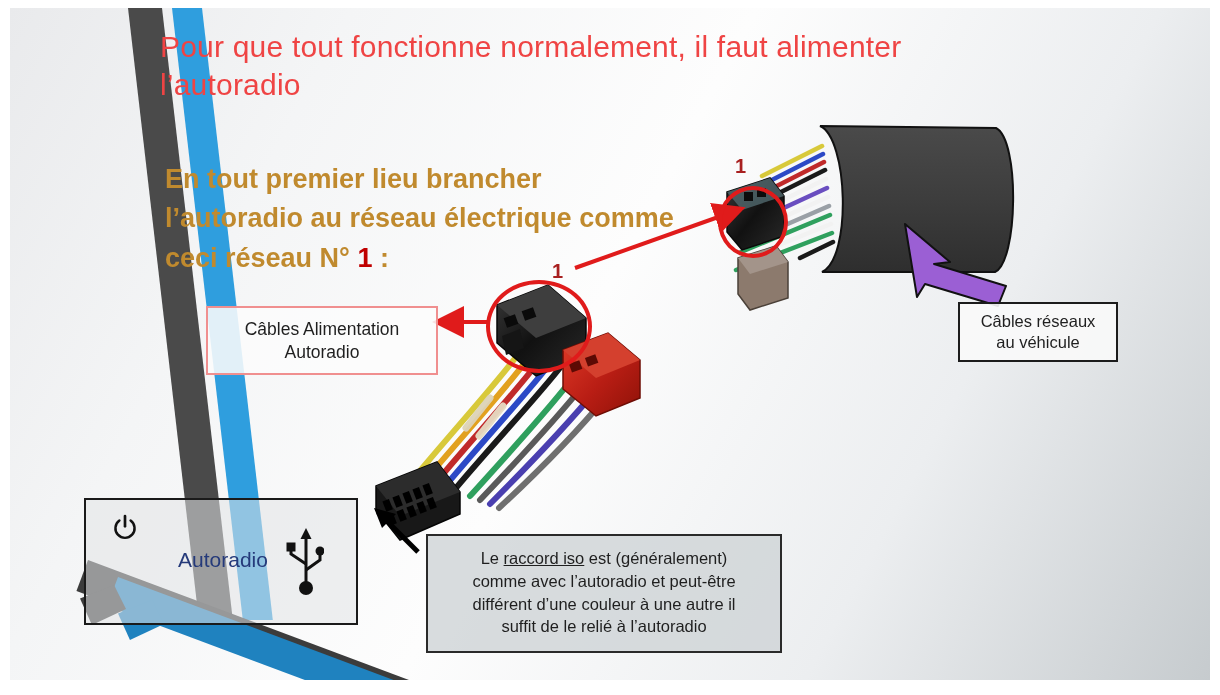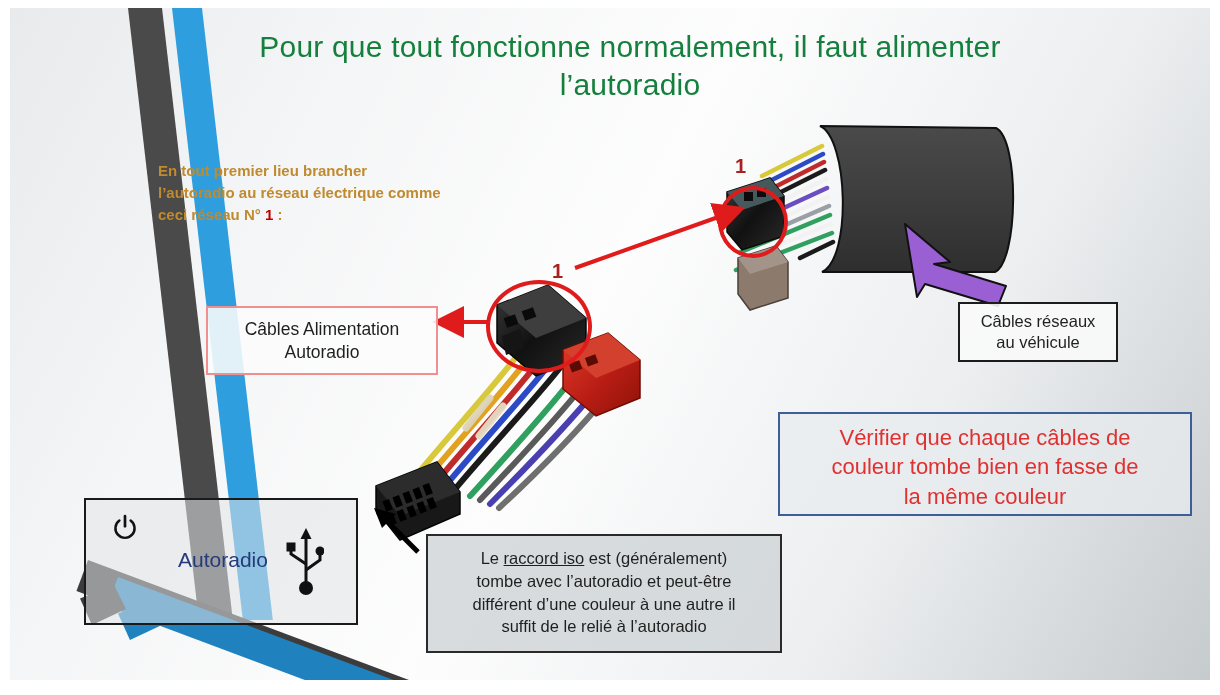--- a/index.html
+++ b/index.html
@@ -34,26 +34,26 @@
            clip-path:polygon(0 34%,74% 0,100% 60%,26% 100%);}
 
   
   .edge{position:absolute;background:#ffffff;}
   .edge-t{left:0;top:0;width:1220px;height:8px;}
   .edge-l{left:0;top:0;width:10px;height:695px;}
   .edge-r{left:1210px;top:0;width:10px;height:695px;}
   .edge-b{left:0;top:680px;width:1220px;height:15px;}
 
   
-  .title{position:absolute;left:160px;top:28px;width:940px;text-align:center;
-         font-size:30px;line-height:1.28;color:#15803d;letter-spacing:.2px;}
-
-  
-  .gold{position:absolute;left:158px;top:160px;width:540px;
-        font-size:15px;line-height:1.46;font-weight:bold;color:#c08a2e;}
+  .title{position:absolute;left:160px;top:28px;width:940px;
+         font-size:30px;line-height:1.28;color:#ef4444;letter-spacing:.2px;}
+
+  
+  .gold{position:absolute;left:165px;top:160px;width:540px;
+        font-size:27px;line-height:1.46;font-weight:bold;color:#c08a2e;}
   .gold .num{color:#c00000;}
 
   
   .box{position:absolute;box-sizing:border-box;text-align:center;color:#1f1f1f;}
 
   .box-alim{left:206px;top:306px;width:232px;height:69px;
             border:2px solid #f08f8f;background:rgba(252,252,252,.88);
             font-size:17.5px;line-height:1.32;padding-top:10px;}
 
   .box-veh{left:958px;top:302px;width:160px;height:60px;
@@ -235,29 +235,24 @@
   <div class="box box-alim">
     <span>Câbles Alimentation</span><br>
     <span>Autoradio</span>
   </div>
 
   <div class="box box-veh">
     <span>Câbles réseaux</span><br>
     <span>au véhicule</span>
   </div>
 
-  <div class="box box-verif">
-    <span>Vérifier que chaque câbles de</span><br>
-    <span>couleur tombe bien en fasse de</span><br>
-    <span>la même couleur</span>
-  </div>
 
   <div class="box box-iso">
     <span>Le </span><u>raccord iso</u><span> est (généralement)</span><br>
-    <span>tombe avec l’autoradio et peut-être</span><br>
+    <span>comme avec l’autoradio et peut-être</span><br>
     <span>différent d’une couleur à une autre il</span><br>
     <span>suffit de le relié à l’autoradio</span>
   </div>
 
   <div class="box box-radio">
     <svg class="ico-power" viewBox="0 0 24 24">
       <path d="M7.2,5.6 A8.2,8.2 0 1 0 16.8,5.6" fill="none" stroke="#111" stroke-width="2.1" stroke-linecap="round"></path>
       <line x1="12" y1="1.8" x2="12" y2="10.6" stroke="#111" stroke-width="2.3" stroke-linecap="round"></line>
     </svg>
     <div class="radio-label">Autoradio</div>

